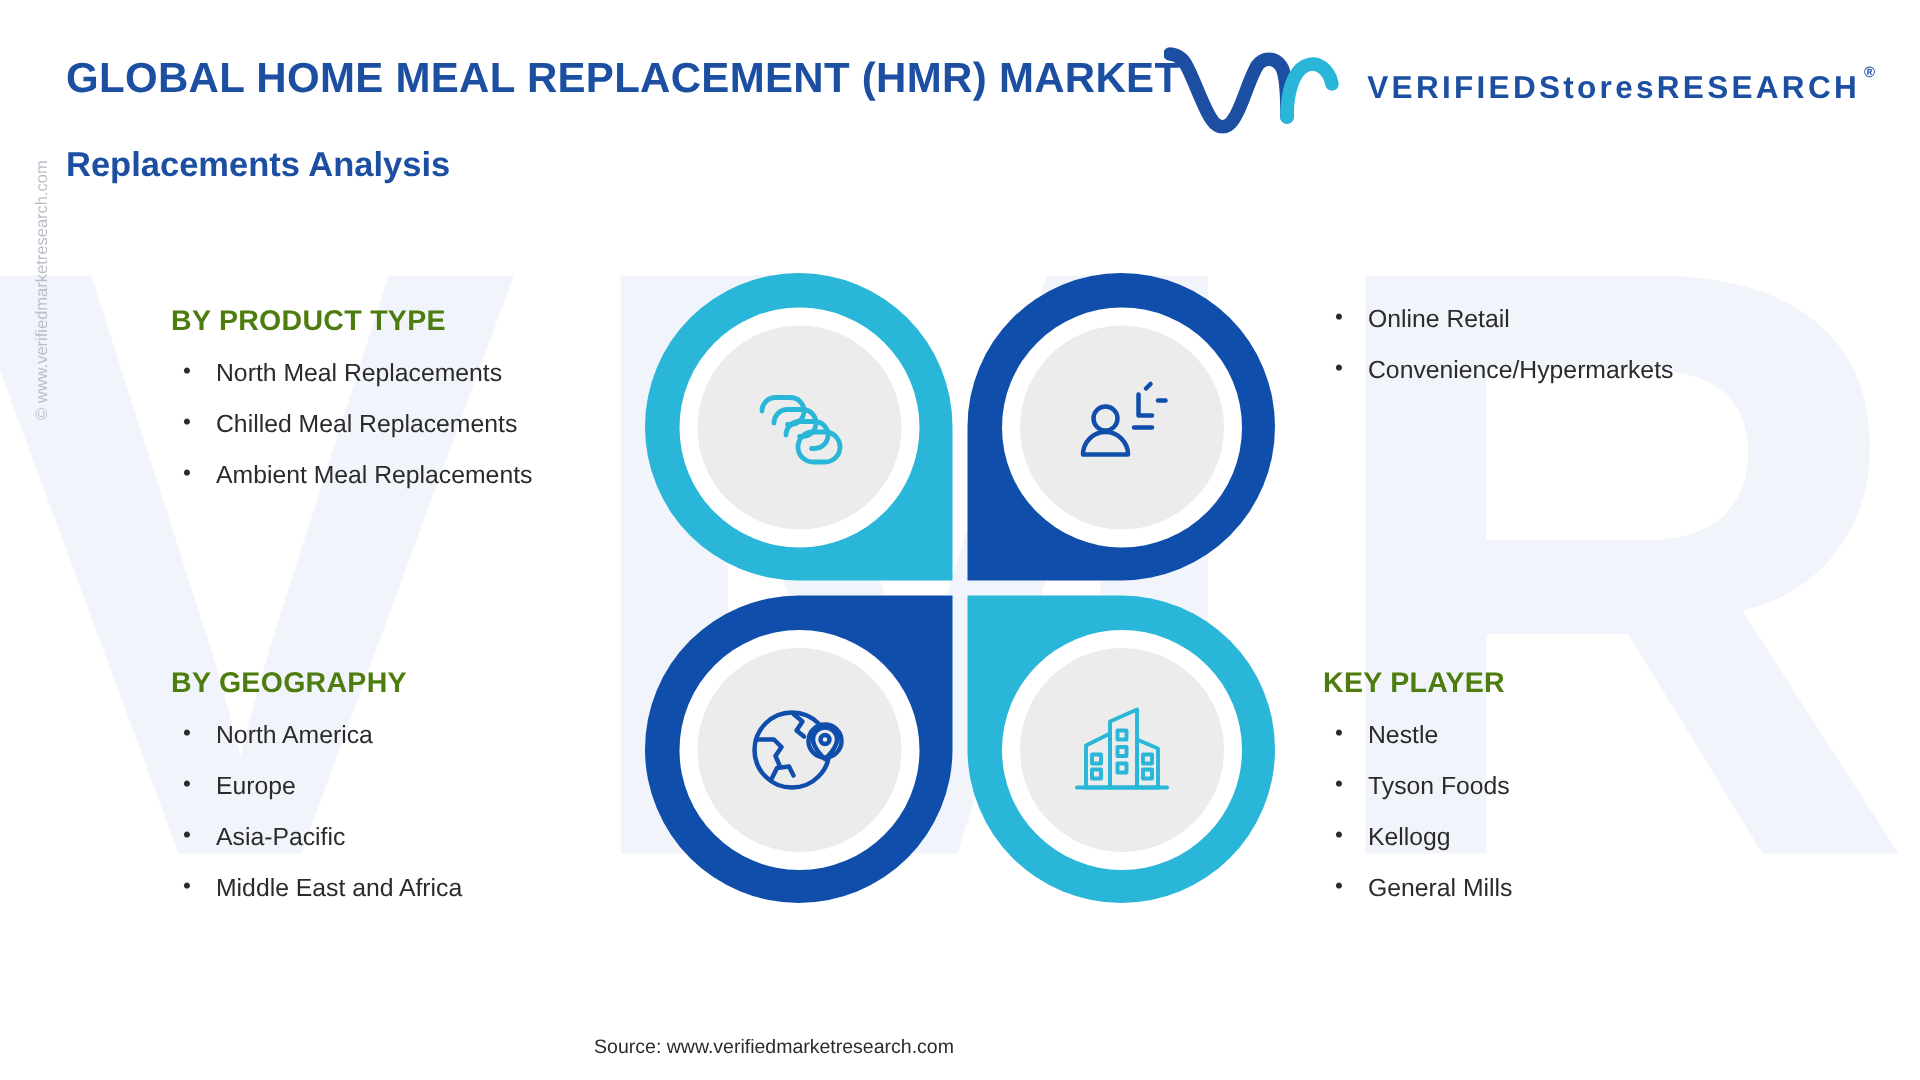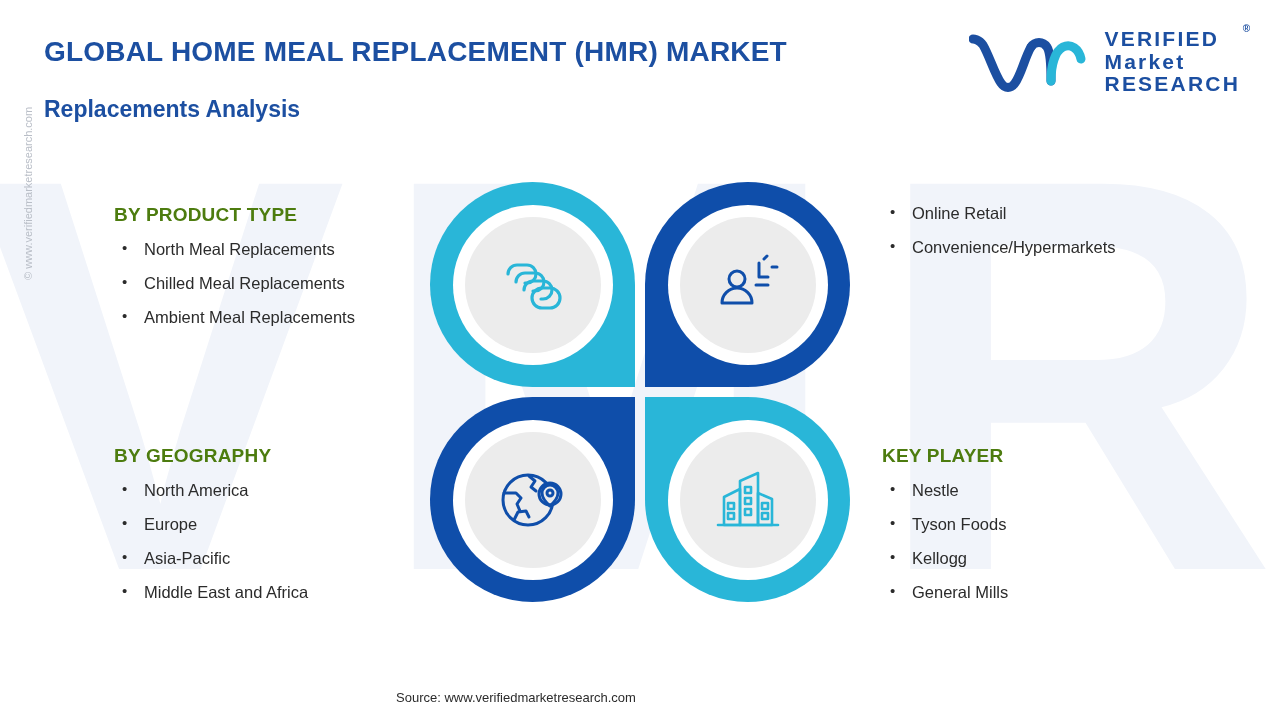--- a/index.html
+++ b/index.html
@@ -66,21 +66,21 @@
     display: flex;
     align-items: center;
     gap: 14px;
   }
   .logo-mark {
     width: 122px;
     height: 62px;
   }
   .logo-text {
     display: flex;
-    flex-direction: column;
+    flex-direction: row;
     justify-content: center;
     line-height: 1.08;
     position: relative;
   }
   .logo-text span {
     font-size: 21px;
     font-weight: 700;
     color: #1c4fa1;
     letter-spacing: 2.2px;
   }
@@ -218,21 +218,21 @@
 <div class="subtitle">Replacements Analysis</div>
 
 <div class="logo">
   <svg class="logo-mark" viewBox="0 0 122 62">
     <path d="M4 8 C4 8, 10 8, 14 14 C20 24, 26 44, 32 52 C36 58, 42 58, 46 52 C52 44, 56 26, 62 16" fill="none" stroke="#1c4fa1" stroke-width="9" stroke-linecap="round"></path>
     <path d="M62 16 C66 10, 74 10, 78 16 C82 22, 82 38, 82 50" fill="none" stroke="#1c4fa1" stroke-width="9" stroke-linecap="round"></path>
     <path d="M82 50 C82 34, 86 20, 94 16 C102 12, 110 18, 112 28" fill="none" stroke="#29b6d8" stroke-width="9" stroke-linecap="round"></path>
   </svg>
   <div class="logo-text">
     <span>VERIFIED</span>
-    <span>Market</span>
+    <span>Stores</span>
     <span>RESEARCH</span>
     <span class="logo-reg">®</span>
   </div>
 </div>
 
 <div class="side-url">© www.verifiedmarketresearch.com</div>
 
 <div class="petals">
 
   <div class="petal p-tl">

